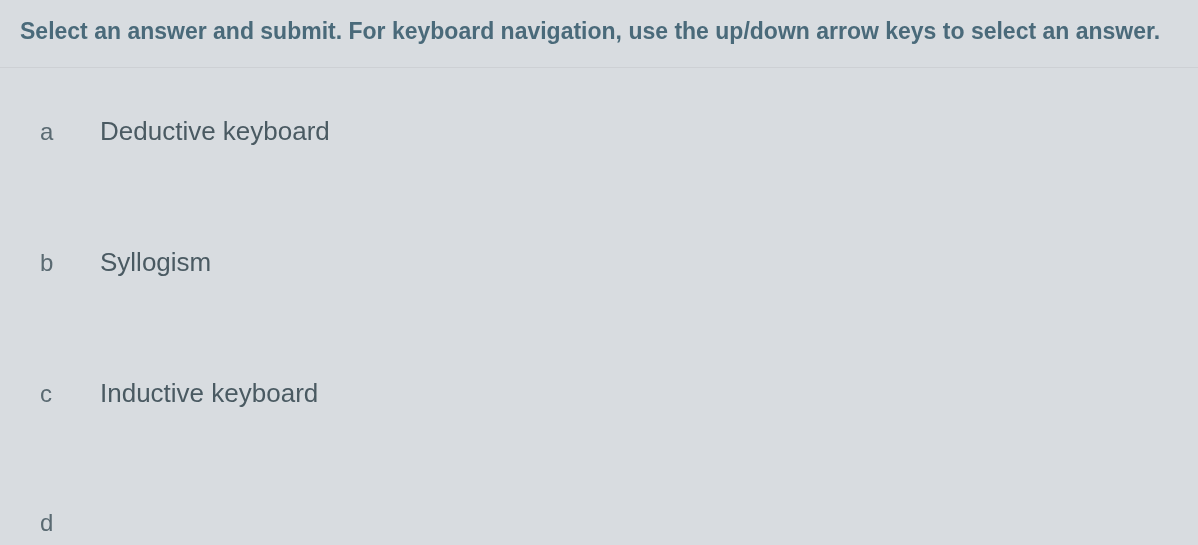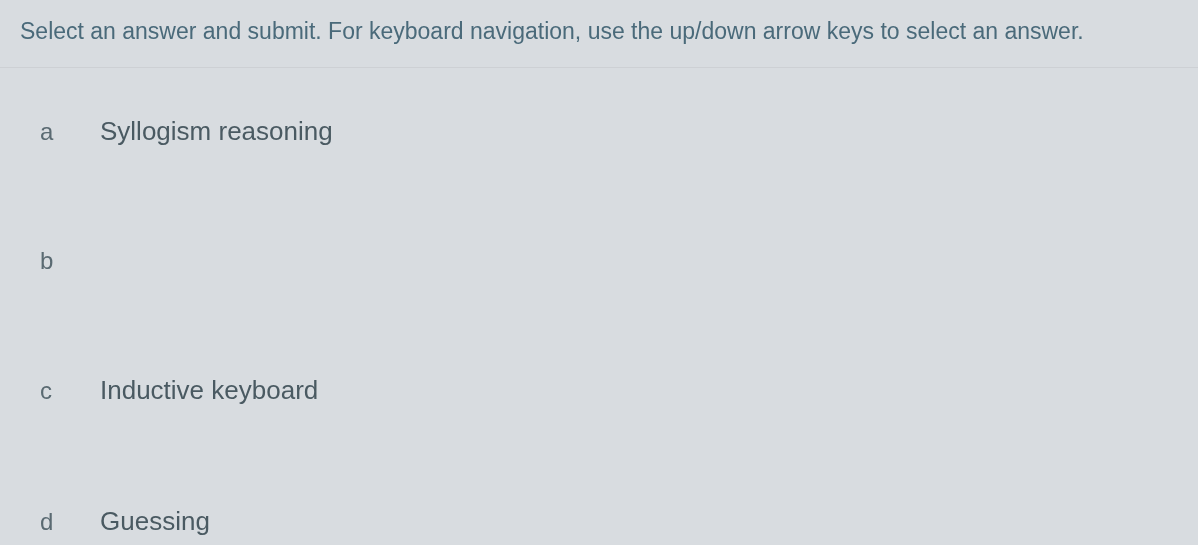--- a/index.html
+++ b/index.html
@@ -11,21 +11,21 @@
       width: 1198px;
       height: 545px;
       background: #d8dce0;
       font-family: 'Segoe UI', Arial, sans-serif;
       overflow: hidden;
     }
     .instruction {
       padding: 18px 20px 22px 20px;
       color: #4a6a7a;
       font-size: 23px;
-      font-weight: 400;
+      font-weight: 700;
       border-bottom: 1px solid rgba(0,0,0,0.05);
     }
     .options {
       padding: 20px 0 0 0;
     }
     .option-row {
       display: flex;
       align-items: center;
       padding: 28px 40px;
       margin-bottom: 44px;
@@ -48,26 +48,26 @@
     }
   </style>
 </head>
 <body>
 
 <div class="instruction">Select an answer and submit. For keyboard navigation, use the up/down arrow keys to select an answer.</div>
 
 <div class="options">
   <div class="option-row">
     <div class="option-letter">a</div>
-    <div class="option-text">Syllogism reasoning</div>
+    <div class="option-text">Deductive keyboard</div>
   </div>
   <div class="option-row">
     <div class="option-letter">b</div>
+    <div class="option-text">Syllogism</div>
   </div>
   <div class="option-row">
     <div class="option-letter">c</div>
     <div class="option-text">Inductive keyboard</div>
   </div>
   <div class="option-row">
     <div class="option-letter">d</div>
-    <div class="option-text">Guessing</div>
   </div>
 </div>
 
 </body></html>

